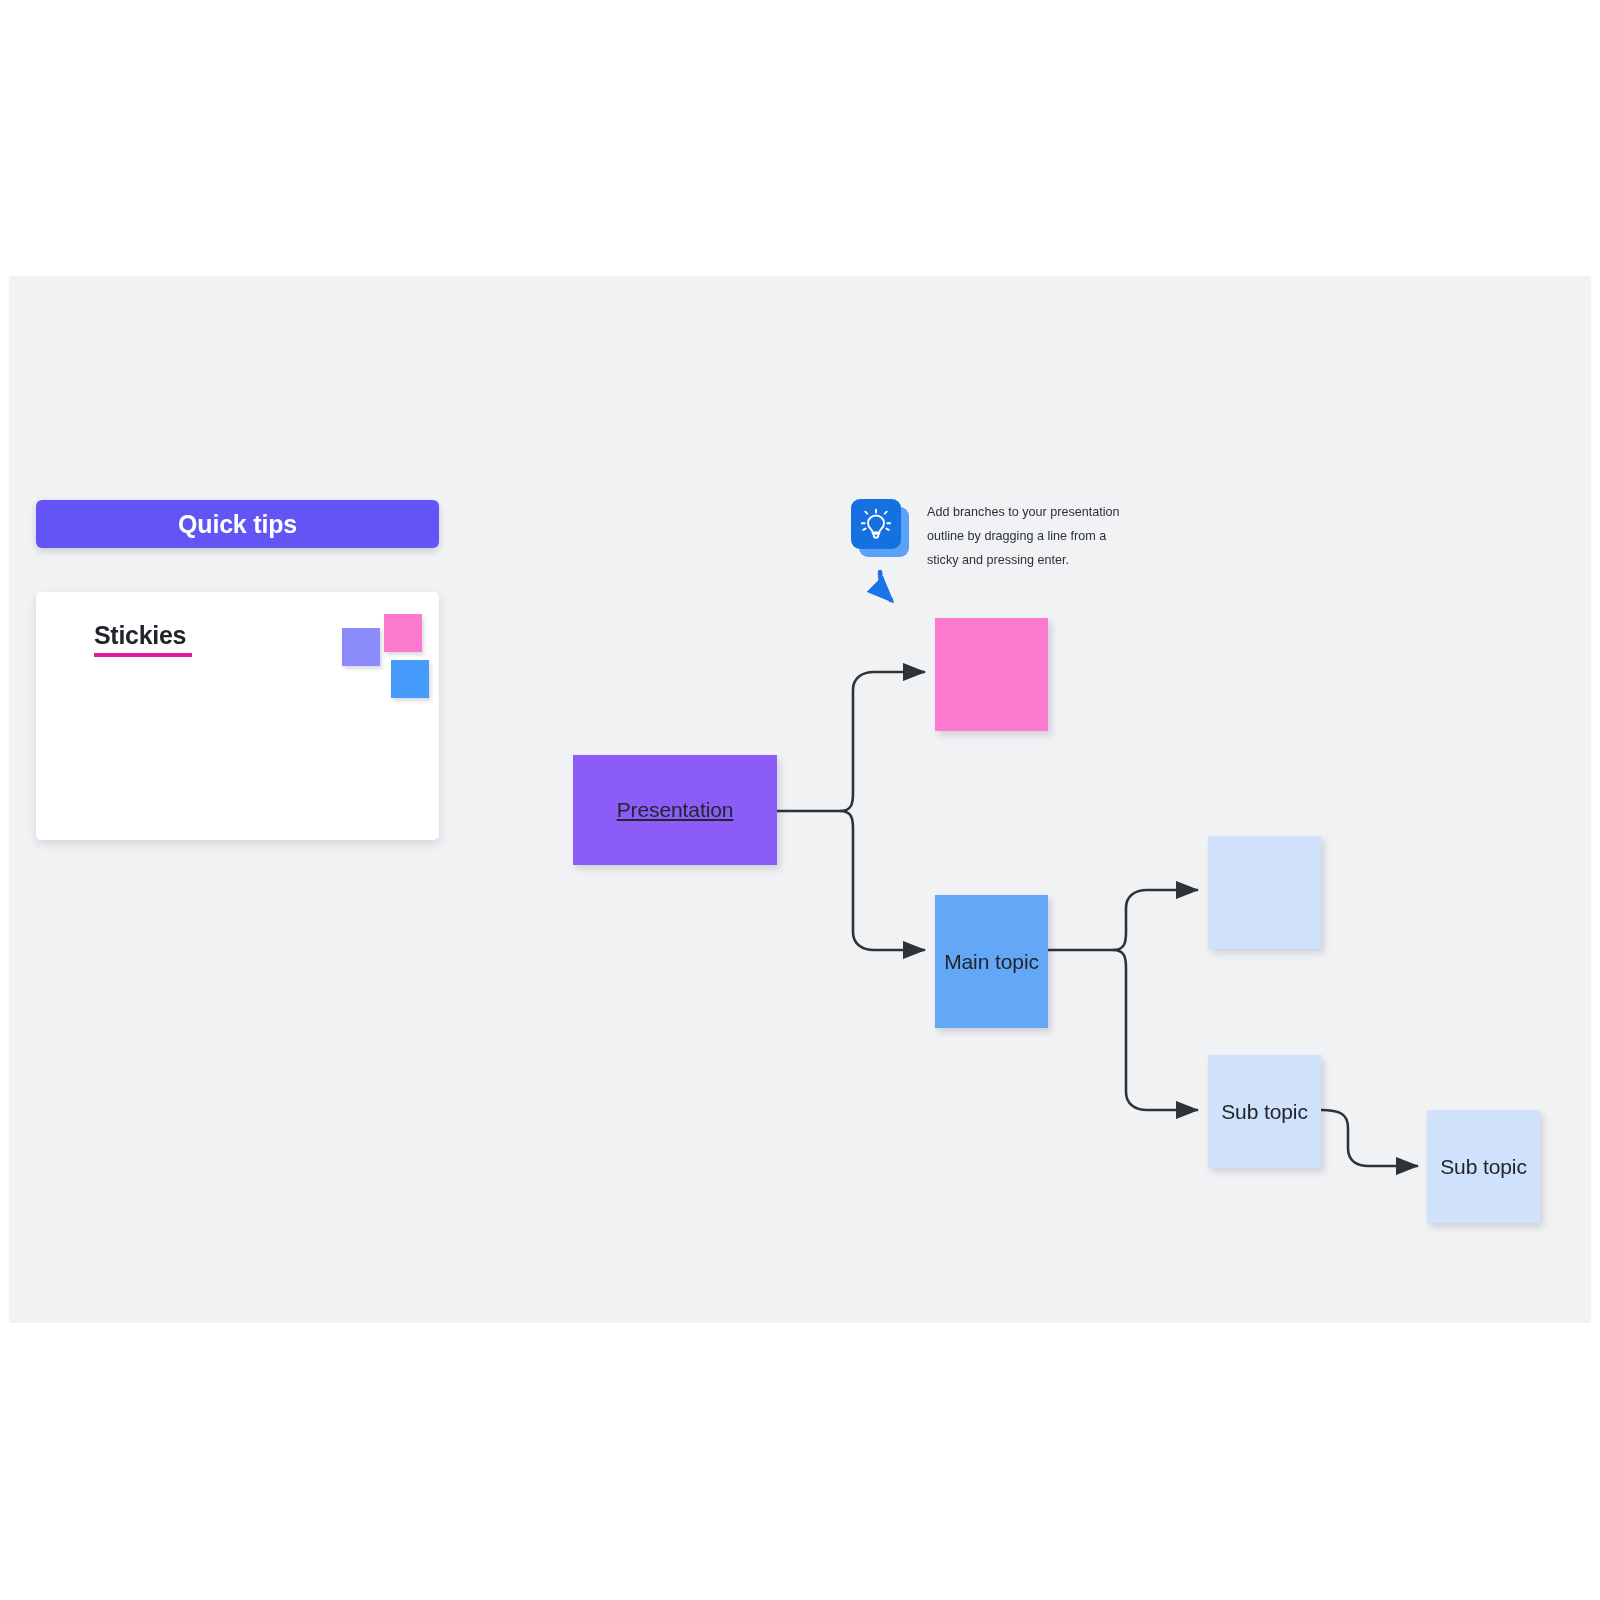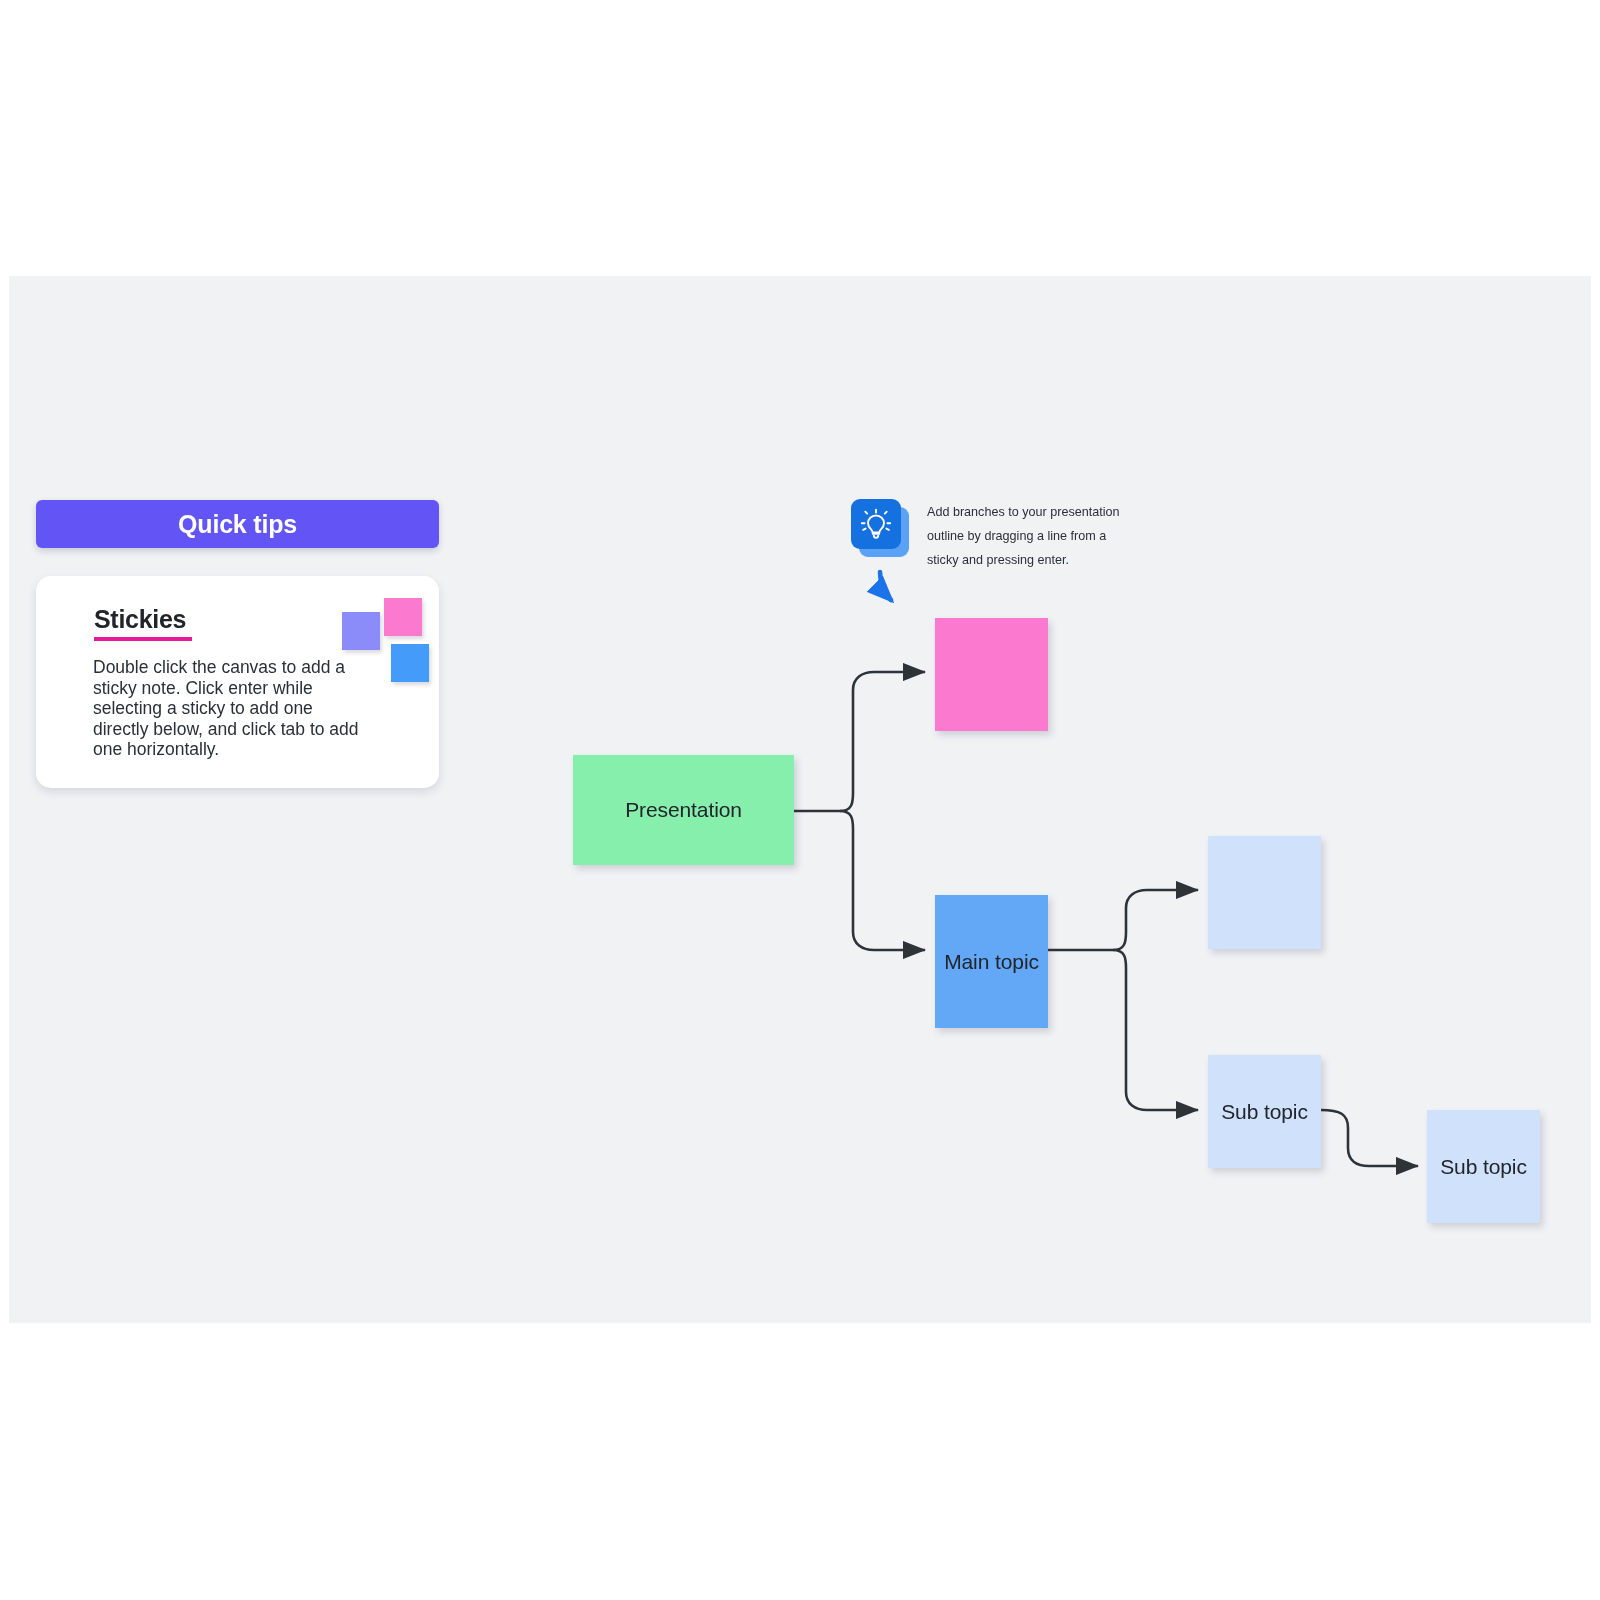--- a/index.html
+++ b/index.html
@@ -43,24 +43,24 @@
   #quick-tips-header .label {
     color: #ffffff;
     font-size: 25px;
     font-weight: bold;
     letter-spacing: -0.2px;
   }
 
   #stickies-card {
     position: absolute;
     left: 36px;
-    top: 576px;
+    top: 592px;
     width: 403px;
-    height: 212px;
-    border-radius: 15px;
+    height: 248px;
+    border-radius: 5px;
     background: #ffffff;
     box-shadow: 0 4px 10px rgba(30,30,60,0.13);
     overflow: hidden;
   }
   #stickies-card .card-title {
     position: absolute;
     left: 58px;
     top: 29px;
     font-size: 25px;
     font-weight: bold;
@@ -153,21 +153,21 @@
   .sticky {
     position: absolute;
     box-shadow: 3px 4px 7px rgba(40,40,70,0.17);
     display: flex;
     align-items: center;
     justify-content: center;
     color: #22262c;
     font-size: 21px;
     letter-spacing: -0.1px;
   }
-  #sticky-presentation { left: 573px; top: 755px; width: 221px; height: 110px; background: #86efac; }
+  #sticky-presentation { left: 573px; top: 755px; width: 204px; height: 110px; background: #8b5cf6; text-decoration: underline; }
   #sticky-pink         { left: 935px; top: 618px; width: 113px; height: 113px; background: #fc79d0; }
   #sticky-main-topic   { left: 935px; top: 895px; width: 113px; height: 133px; background: #63a8f7; }
   #sticky-blue-empty   { left: 1208px; top: 836px; width: 113px; height: 113px; background: #cfe1fb; }
   #sticky-sub-1        { left: 1208px; top: 1055px; width: 113px; height: 113px; background: #cfe1fb; }
   #sticky-sub-2        { left: 1427px; top: 1110px; width: 113px; height: 113px; background: #cfe1fb; }
 </style>
 </head>
 <body>
 
 <div id="canvas"></div>
@@ -194,21 +194,20 @@
   <path d="M1321,1110 C1340,1110 1348,1114 1348,1128 L1348,1148 C1348,1161 1357,1166 1369,1166 L1418,1166" stroke="#2e3338" stroke-width="2.6" fill="none" marker-end="url(#arrowhead)"></path>
 </svg>
 
 <div id="quick-tips-header">
   <span class="label">Quick tips</span>
 </div>
 
 <div id="stickies-card">
   <div class="card-title">Stickies</div>
   <div class="title-underline"></div>
-  <div class="card-body">Double click the canvas to add a sticky note. Click enter while selecting a sticky to add one directly below, and click tab to add one horizontally.</div>
   <div class="deco-sq deco-purple"></div>
   <div class="deco-sq deco-pink"></div>
   <div class="deco-sq deco-blue"></div>
 </div>
 
 <div id="hint-icon">
   <div class="back-sq"></div>
   <div class="front-sq"></div>
   <svg width="50" height="50" viewBox="0 0 50 50" xmlns="http://www.w3.org/2000/svg">
     <g stroke="#ffffff" stroke-width="1.9" fill="none" stroke-linecap="round">

